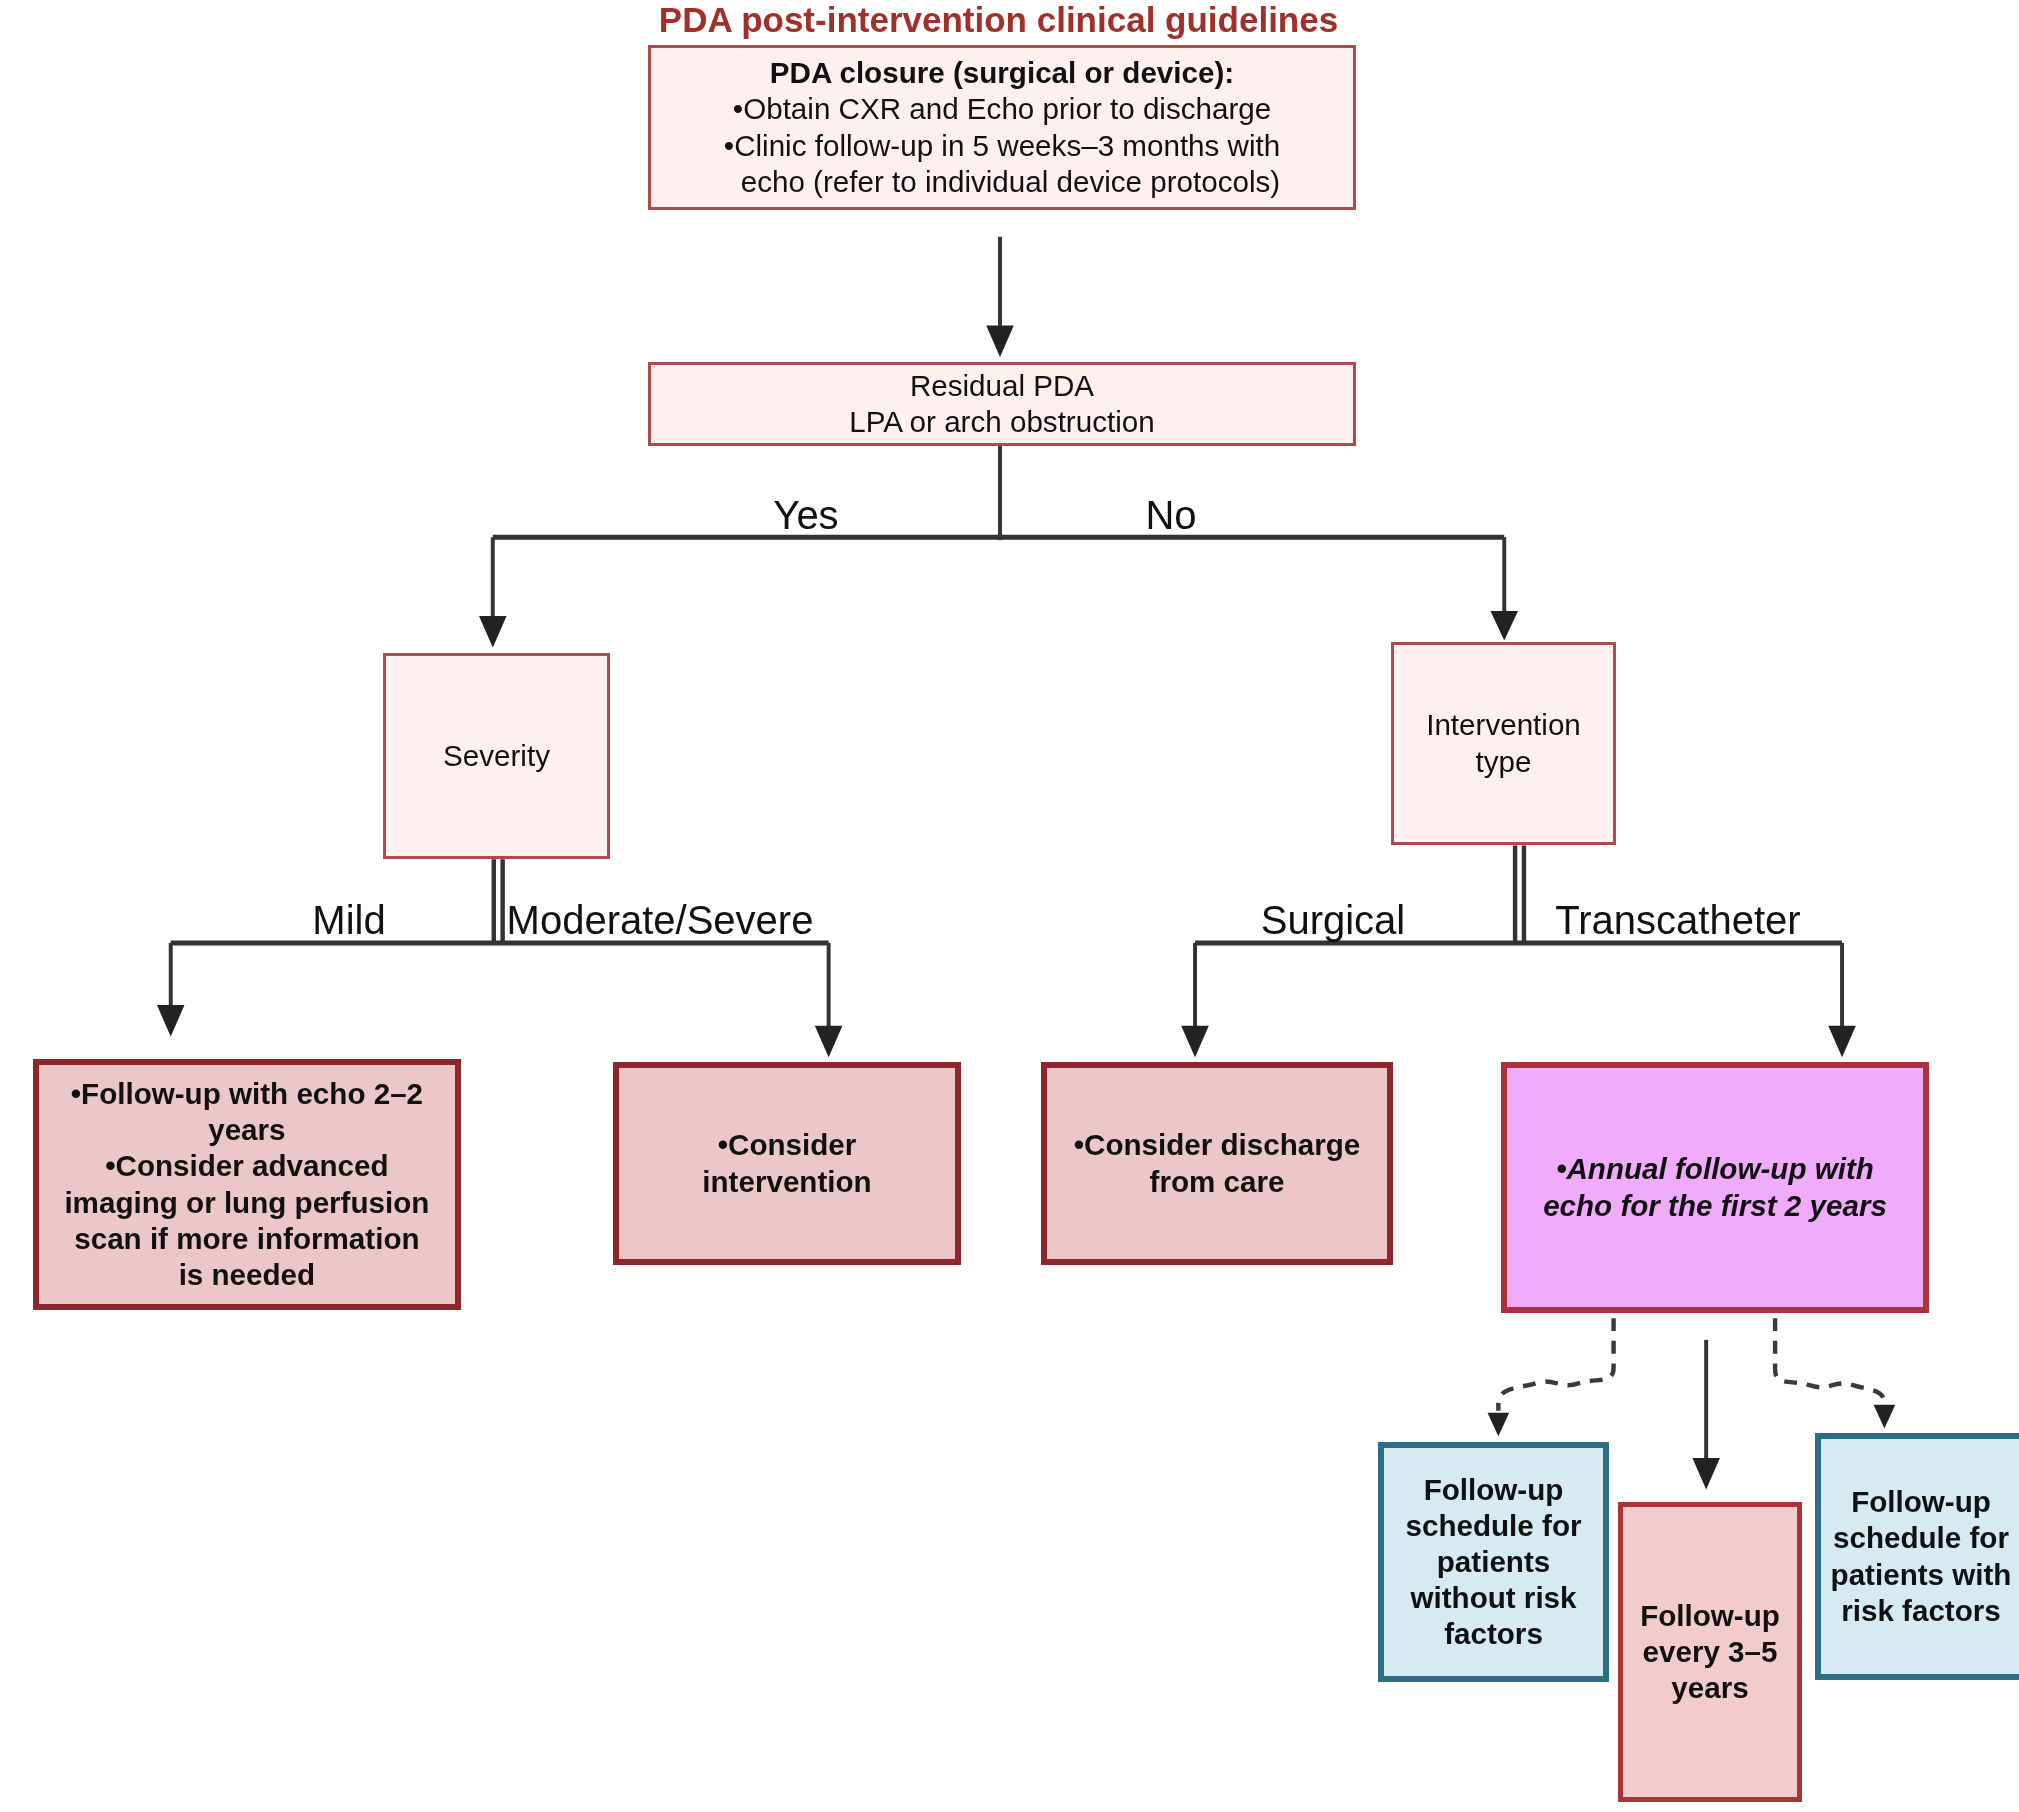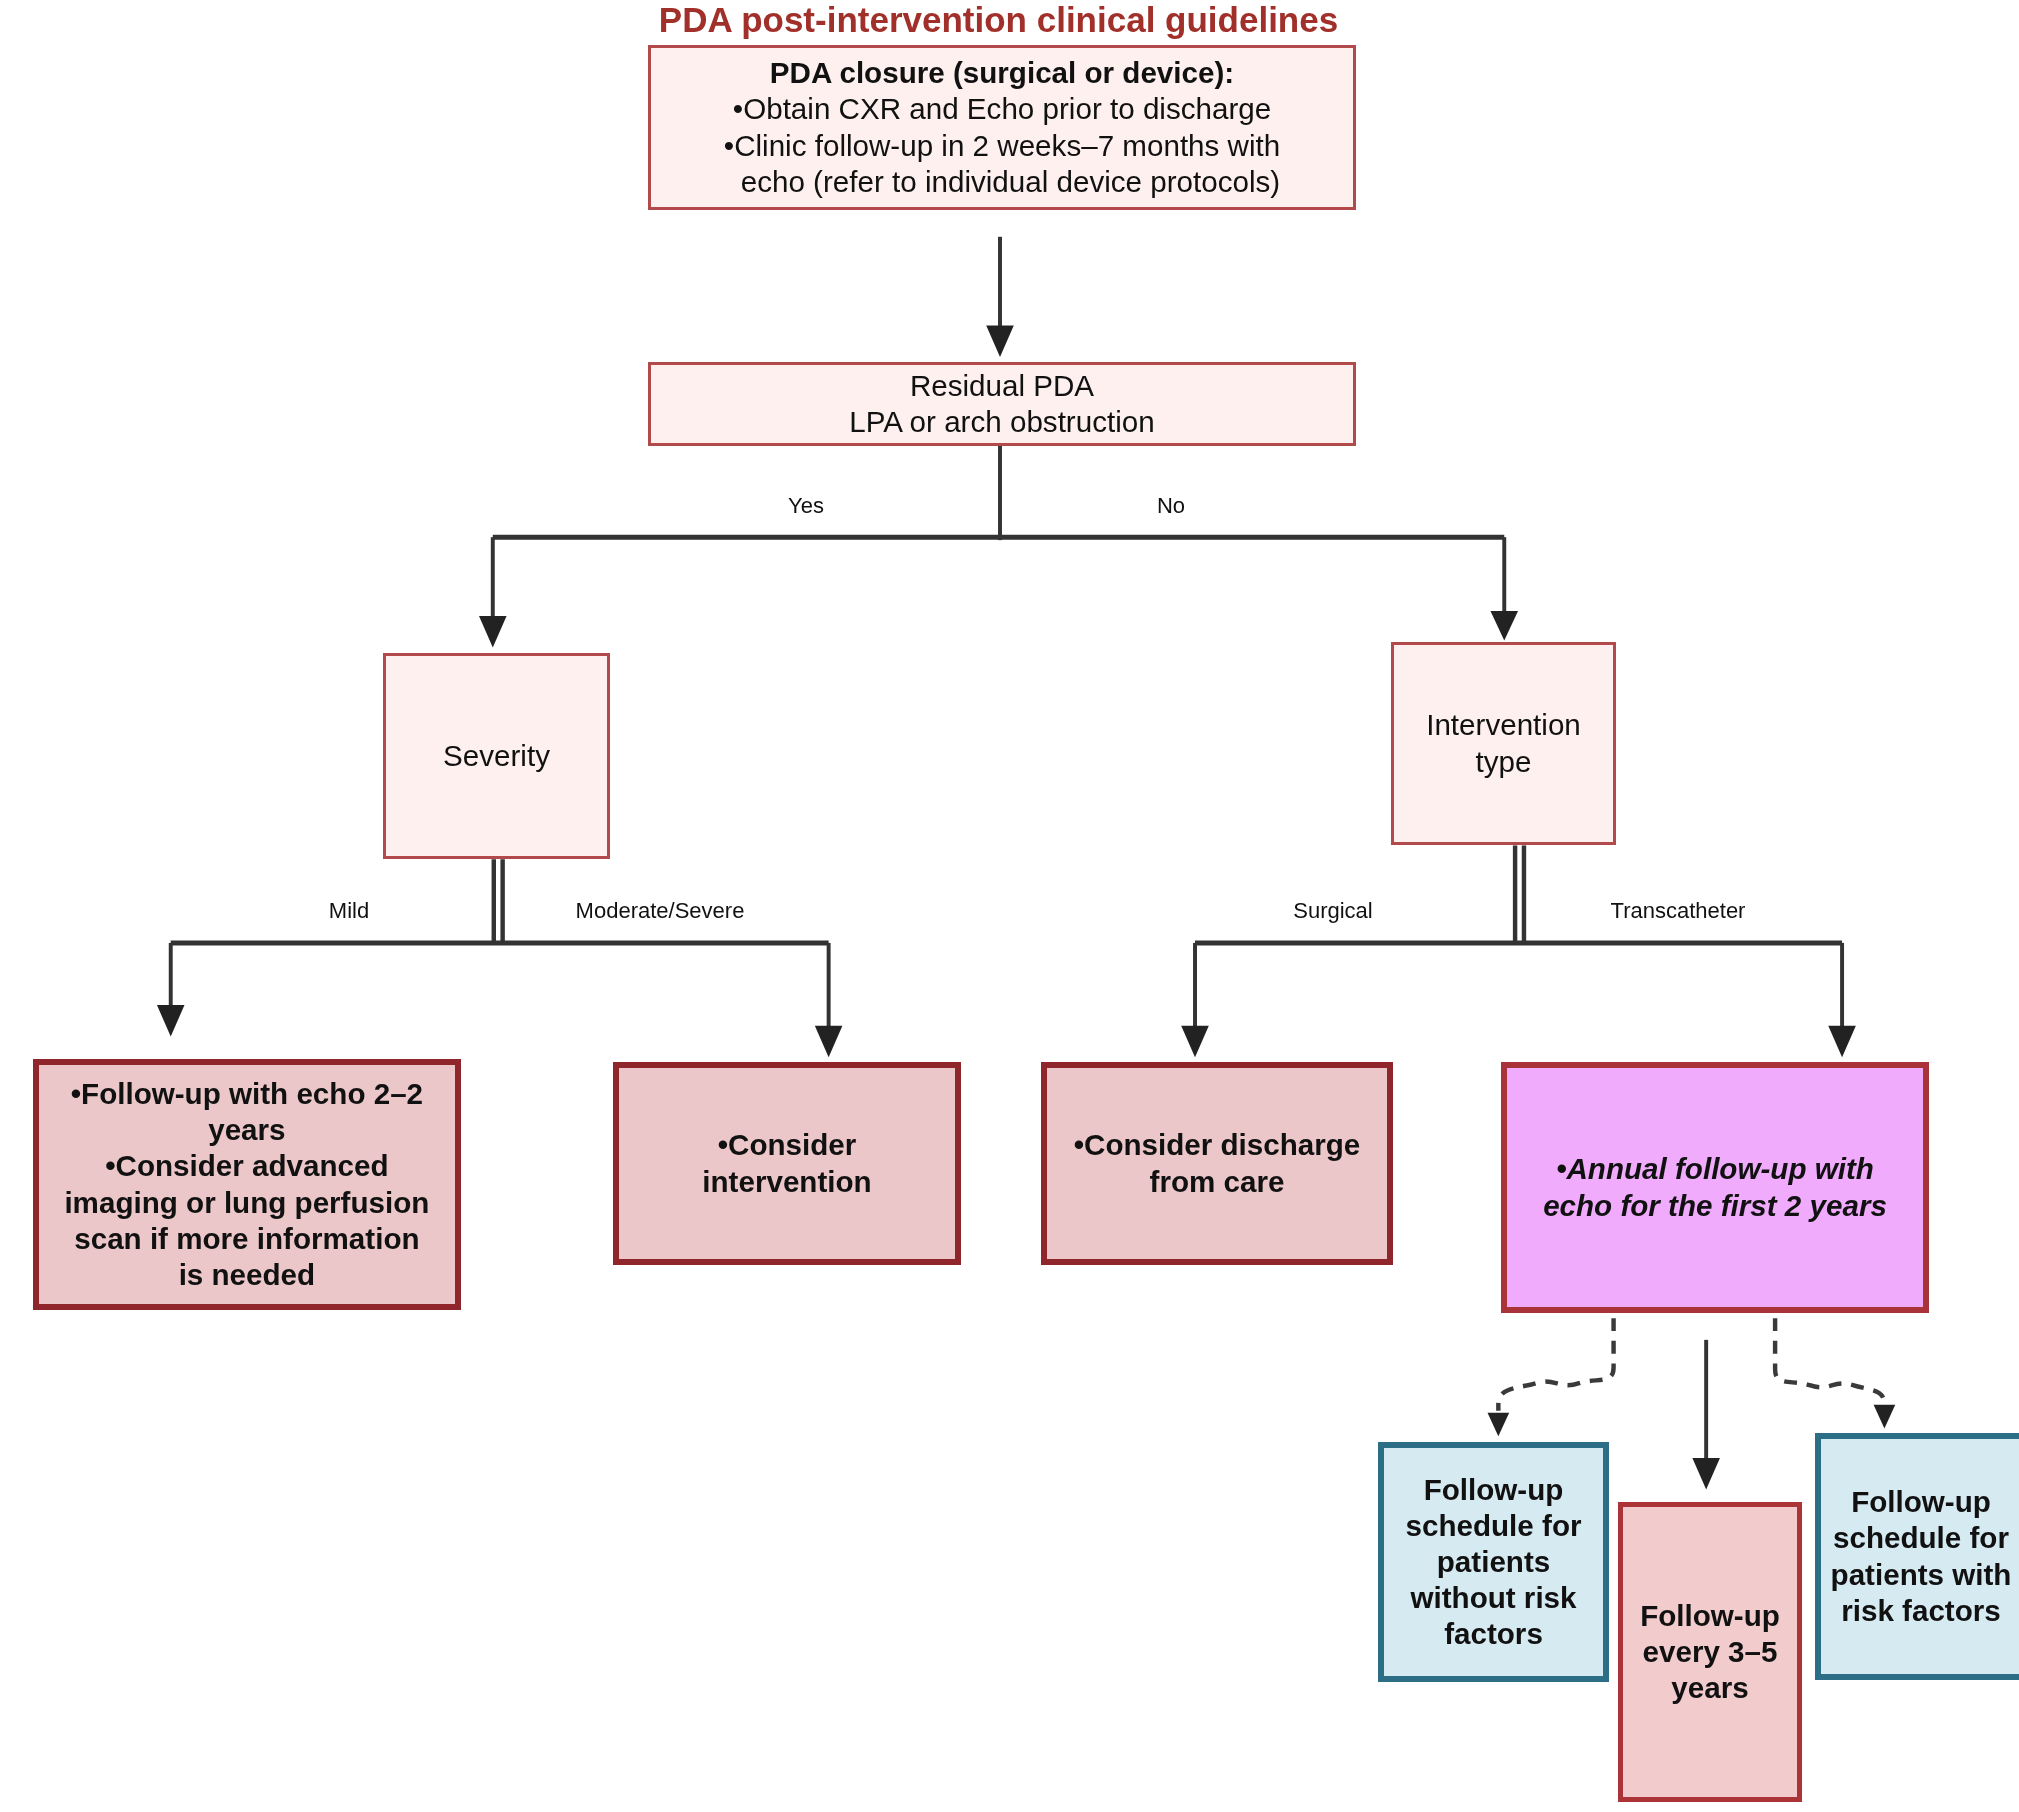--- a/index.html
+++ b/index.html
@@ -34,21 +34,21 @@
   .title{
     position:absolute;
     left:335px;top:0px;width:1281px;
     text-align:center;
     font-size:35px;font-weight:bold;
     color:#a1302a;
     white-space:nowrap;
   }
   .lbl{
     position:absolute;
-    font-size:22px;
+    font-size:40px;
     transform:translateX(-50%);
     white-space:nowrap;
   }
   .heading{font-weight:bold;}
 </style>
 </head>
 <body>
 
 <div id="canvas">
 
@@ -110,21 +110,21 @@
       <path d="M1779 1338 V1390 C1779 1408 1796 1400 1814 1406 C1834 1413 1838 1400 1858 1406 C1878 1412 1890 1410 1890 1426 V1424" fill="none" stroke="#3a3a3a" stroke-width="4.5" stroke-dasharray="13 10"></path>
       <polygon points="1879,1426 1901,1426 1890,1450" fill="#222222"></polygon>
     </g>
   </svg>
 
   <div class="title">PDA post-intervention clinical guidelines</div>
 
   <div class="box light" style="left:625px;top:45px;width:708px;height:165px;text-align:right;">
     <div class="heading">PDA closure (surgical or device):</div>
     <div>•Obtain CXR and Echo prior to discharge</div>
-    <div>•Clinic follow-up in 2 weeks–7 months with
+    <div>•Clinic follow-up in 5 weeks–3 months with
 echo (refer to individual device protocols)</div>
   </div>
 
   <div class="box light" style="left:625px;top:362px;width:708px;height:84px;">Residual PDA
 LPA or arch obstruction</div>
 
   <div class="lbl" style="left:783px;top:493px;">Yes</div>
   <div class="lbl" style="left:1148px;top:493px;">No</div>
 
   <div class="box light" style="left:360px;top:653px;width:227px;height:206px;">Severity</div>

